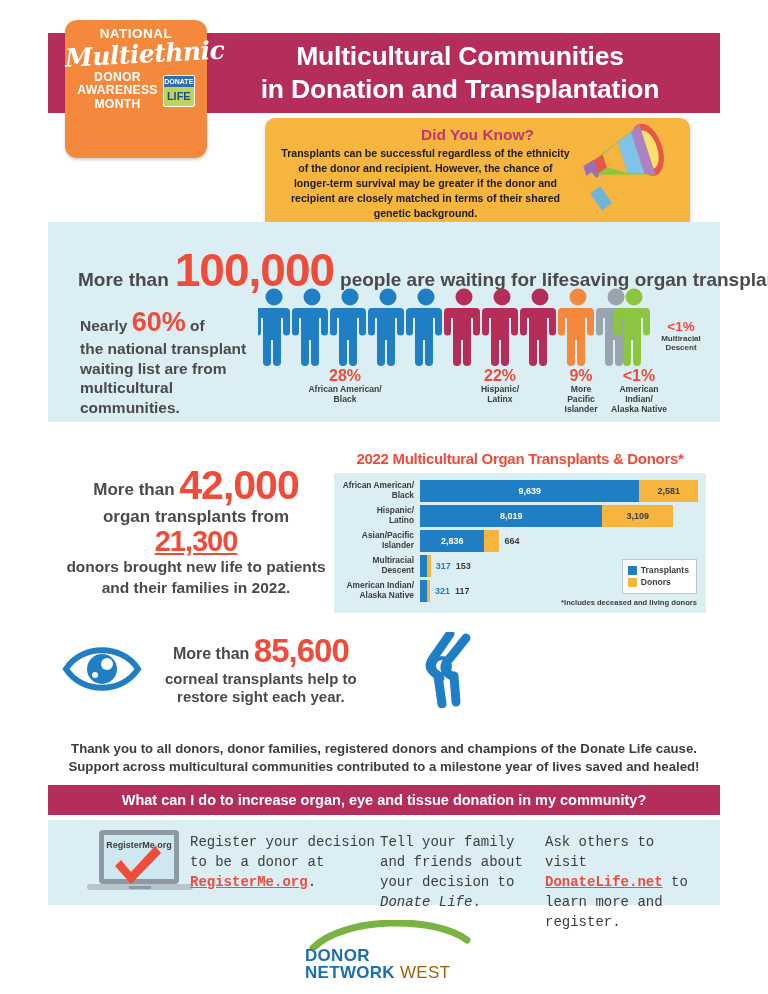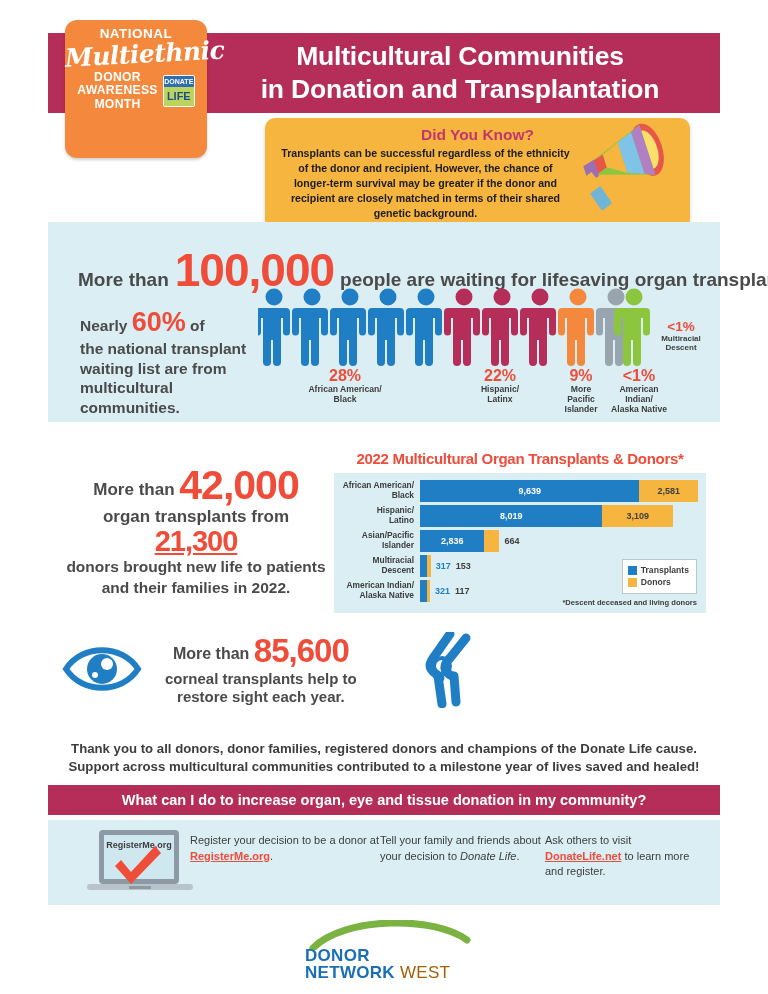--- a/index.html
+++ b/index.html
@@ -134,21 +134,21 @@
     font-size:13.2px; font-weight:bold; color:#3d3d3d; line-height:1.38;
   }
   .cta-band {
     position:absolute; left:48px; top:785px; width:672px; height:30px;
     background:#b52e5a; color:#fff; display:flex; align-items:center; justify-content:center;
     font-size:14.5px; font-weight:bold;
   }
   .panel-b { position:absolute; left:48px; top:820px; width:672px; height:85px; background:#daeef3; }
   .laptop { position:absolute; left:85px; top:828px; width:110px; height:70px; }
   .cta-cols { position:absolute; left:190px; top:833px; width:510px; display:flex; gap:0; }
-  .cta-col { font-size:11px; color:#3d3d3d; line-height:1.42; }
+  .cta-col { font-size:14px; color:#3d3d3d; line-height:1.42;font-family:Liberation Mono, monospace; }
   .cta-col:nth-child(1){ width:190px; }
   .cta-col:nth-child(2){ width:165px; }
   .cta-col:nth-child(3){ width:155px; }
   .lnk { color:#ef4c3a; font-weight:bold; }
   .ital { font-style:italic; }
 
   
   .footer-logo { position:absolute; left:305px; top:920px; width:170px; height:62px; }
   .fl-text { position:absolute; left:0; top:27px; width:170px; }
   .fl-r1 { font-size:17px; font-weight:bold; color:#1a6fb5; letter-spacing:.3px; line-height:1.02; }
@@ -363,21 +363,21 @@
         <div>
           <span class="sw" style="background:#1f7ec4"></span>
           <span>Transplants</span>
         </div>
         <div>
           <span class="sw" style="background:#f6b53f"></span>
           <span>Donors</span>
         </div>
       </div>
 
-      <div class="footnote">*Descent deceased and living donors</div>
+      <div class="footnote">*Includes deceased and living donors</div>
     </div>
   </div>
 
   <div class="stat-eye">
     <svg width="80" height="58" viewBox="0 0 80 58">
       <path d="M4 29 C20 4, 60 4, 76 29 C60 54, 20 54, 4 29 Z" fill="none" stroke="#1f7ec4" stroke-width="6"></path>
       <circle cx="40" cy="29" r="15" fill="#1f7ec4"></circle>
       <circle cx="45" cy="24" r="6" fill="#ffffff"></circle>
       <circle cx="33" cy="35" r="3" fill="#ffffff"></circle>
     </svg>

